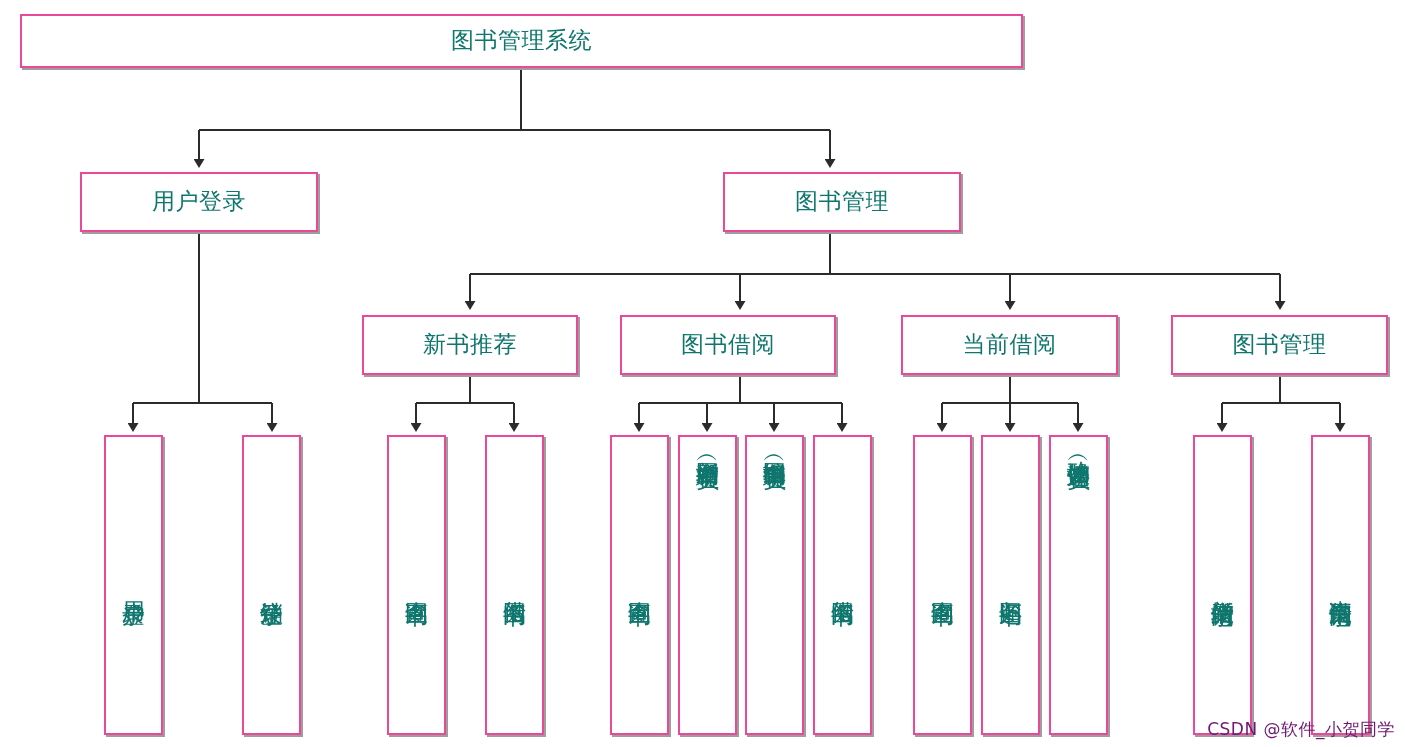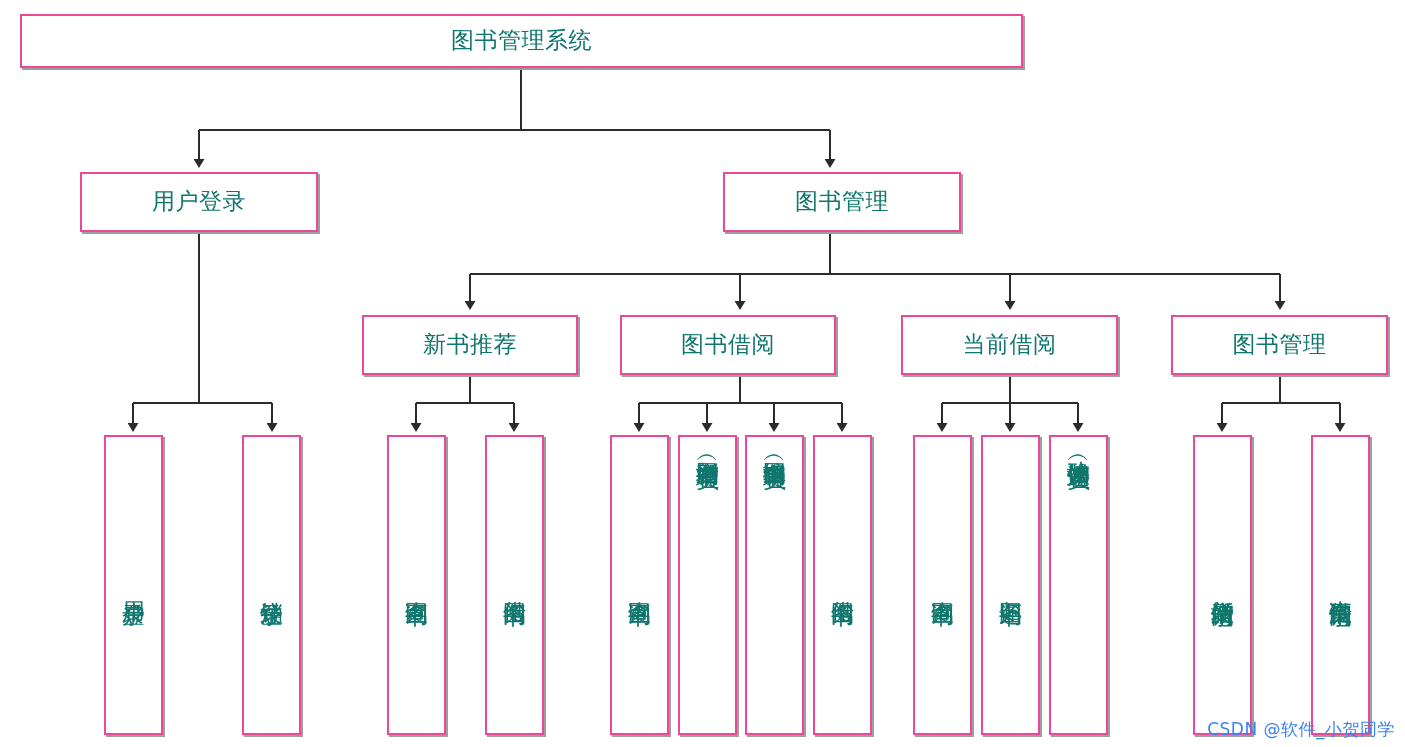--- a/index.html
+++ b/index.html
@@ -56,21 +56,21 @@
   .node.vert.tall .label{ font-size:23px; }
   .node.vert.centerv{
     align-items:center;
     padding-top:0;
   }
   .watermark{
     position:absolute;
     right:10px;
     bottom:6px;
     font-size:17px;
-    color:#3b82f6;
+    color:#701a75;
     letter-spacing:0.5px;
     white-space:nowrap;
     pointer-events:none;
   }
 </style>
 </head>
 <body>
 
 <div id="canvas">
 

